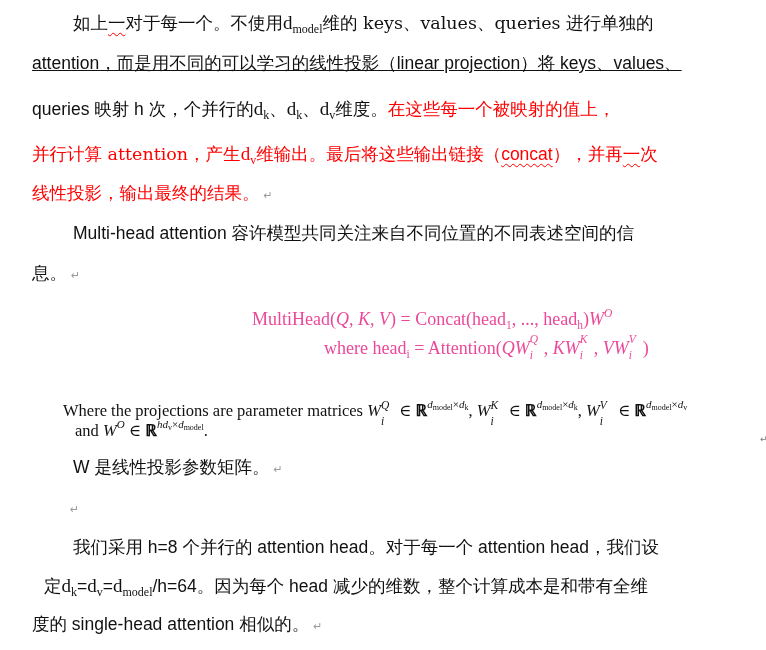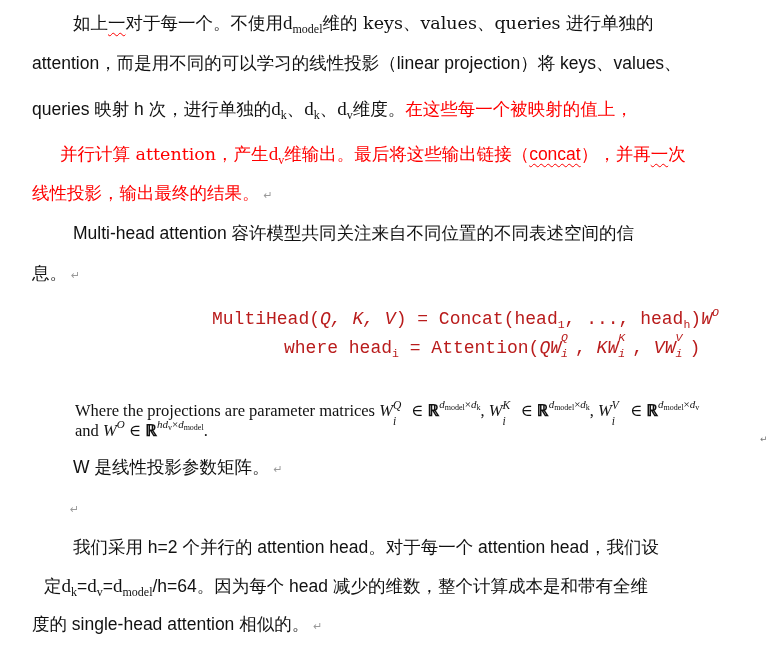--- a/index.html
+++ b/index.html
@@ -6,21 +6,21 @@
   body { width:766px; height:650px; position:relative; overflow:hidden;
          font-family:"DejaVu Sans","Liberation Sans",sans-serif; color:#111111; }
   .line { position:absolute; white-space:nowrap; font-size:17.5px; line-height:24px; }
   .cjk { font-family:"DejaVu Serif","Liberation Serif",serif; }
   .lat { font-family:"Liberation Sans","DejaVu Sans",sans-serif; }
   .red { color:#ff0000; }
   .math { font-family:"Liberation Serif","DejaVu Serif",serif; font-size:19px; }
   .math sub { font-size:12px; vertical-align:-4px; line-height:0; }
   .squig { text-decoration: underline wavy #ff0000; text-decoration-thickness:1px; text-underline-offset:3px; }
   .pm { color:#9a9a9a; font-size:11px; font-family:"DejaVu Sans",sans-serif; margin-left:4px; }
-  .eq { position:absolute; font-family:Liberation Mono, monospace; font-size:18px; color:#b91c1c; white-space:nowrap; }
+  .eq { position:absolute; font-family:Liberation Serif, serif; font-size:18px; color:#ec4899; white-space:nowrap;margin-left:40px; }
   .eq i { font-style:italic; }
   .eq sup, .eq sub { font-size:11.5px; line-height:0; }
   .eq sub { vertical-align:-4px; }
   .eq sup { vertical-align:8px; }
   .ss { position:relative; display:inline-block; width:14px; height:10px; vertical-align:middle; }
   .ss .s1 { position:absolute; top:-12px; left:0; font-size:11.5px; font-style:italic; }
   .ss .s2 { position:absolute; top:4px; left:0; font-size:11.5px; font-style:italic; }
   .note { position:absolute; font-family:"Liberation Serif","DejaVu Serif",serif; font-size:16.5px; color:#111; white-space:nowrap; line-height:20px; }
   .note i { font-style:italic; }
   .note sup { font-size:11px; line-height:0; vertical-align:8px; }
@@ -28,29 +28,29 @@
   .bb { font-style:normal; font-weight:bold; }
   .edge-mark { position:absolute; left:760px; top:434px; color:#777; font-size:9px; }
 </style>
 </head>
 <body>
 
 <div class="line cjk" style="left:73px;top:11px;">
   <span>如上</span><span class="squig">一</span><span>对于每一个。不使用</span><span class="math"><span>d</span><sub>model</sub></span><span>维的  keys、values、queries  进行单独的</span>
 </div>
 
-<div class="line" style="left:32px;top:51px;">
+<div class="line" style="left:32px;top:51px;text-decoration:underline;">
   <span class="lat">attention，而是用不同的可以学习的线性投影（linear projection）将 keys、values、</span>
 </div>
 
 <div class="line" style="left:32px;top:97px;">
-  <span class="lat">queries 映射 h 次，进行单独的</span><span class="math"><span>d</span><sub>k</sub></span><span class="cjk">、</span><span class="math"><span>d</span><sub>k</sub></span><span class="cjk">、</span><span class="math"><span>d</span><sub>v</sub></span><span class="cjk">维度。</span><span class="cjk red">在这些每一个被映射的值上，</span>
+  <span class="lat">queries 映射 h 次，个并行的</span><span class="math"><span>d</span><sub>k</sub></span><span class="cjk">、</span><span class="math"><span>d</span><sub>k</sub></span><span class="cjk">、</span><span class="math"><span>d</span><sub>v</sub></span><span class="cjk">维度。</span><span class="cjk red">在这些每一个被映射的值上，</span>
 </div>
 
-<div class="line red" style="left:32px;top:142px;margin-left:28px;">
+<div class="line red" style="left:32px;top:142px;">
   <span class="cjk">并行计算  attention，产生</span><span class="math"><span>d</span><sub>v</sub></span><span class="cjk">维输出。最后将这些输出链接（</span><span class="lat squig">concat</span><span class="cjk">），并再</span><span class="cjk squig">一</span><span class="cjk">次</span>
 </div>
 
 <div class="line red cjk" style="left:32px;top:181px;text-align:right;">
   <span>线性投影，输出最终的结果。</span><span class="pm">↵</span>
 </div>
 
 <div class="line" style="left:73px;top:221px;">
   <span class="lat">Multi-head  attention  容许模型共同关注来自不同位置的不同表述空间的信</span>
 </div>
@@ -58,36 +58,36 @@
   <span>息。</span><span class="pm">↵</span>
 </div>
 
 <div class="eq" style="left:212px;top:309px;">
   <span>MultiHead(</span><i>Q, K, V</i><span>) = Concat(head</span><sub>1</sub><span>, ..., head</span><sub>h</sub><span>)</span><i>W</i><sup><i>O</i></sup>
 </div>
 <div class="eq" style="left:284px;top:338px;">
   <span>where head</span><sub>i</sub><span> = Attention(</span><i>Q</i><i>W</i><span class="ss"><span class="s1">Q</span><span class="s2">i</span></span><span>, </span><i>K</i><i>W</i><span class="ss"><span class="s1">K</span><span class="s2">i</span></span><span>, </span><i>V</i><i>W</i><span class="ss"><span class="s1">V</span><span class="s2">i</span></span><span>)</span>
 </div>
 
-<div class="note" style="left:75px;top:401px;">
+<div class="note" style="left:63px;top:401px;">
   <span>Where the projections are parameter matrices </span><i>W</i><span class="ss"><span class="s1">Q</span><span class="s2">i</span></span><span> ∈ </span><span class="bb">ℝ</span><sup><i>d</i><sub>model</sub><span>×</span><i>d</i><sub>k</sub></sup><span>, </span><i>W</i><span class="ss"><span class="s1">K</span><span class="s2">i</span></span><span> ∈ </span><span class="bb">ℝ</span><sup><i>d</i><sub>model</sub><span>×</span><i>d</i><sub>k</sub></sup><span>, </span><i>W</i><span class="ss"><span class="s1">V</span><span class="s2">i</span></span><span> ∈ </span><span class="bb">ℝ</span><sup><i>d</i><sub>model</sub><span>×</span><i>d</i><sub>v</sub></sup>
 </div>
 <div class="note" style="left:75px;top:421px;">
   <span>and </span><i>W</i><sup><i>O</i></sup><span> ∈ </span><span class="bb">ℝ</span><sup><i>hd</i><sub>v</sub><span>×</span><i>d</i><sub>model</sub></sup><span>.</span>
 </div>
 <span class="edge-mark">↵</span>
 
 <div class="line" style="left:73px;top:455px;">
   <span class="lat">W 是线性投影参数矩阵。</span><span class="pm">↵</span>
 </div>
 <div class="line" style="left:70px;top:495px;">
   <span class="pm" style="margin-left:0">↵</span>
 </div>
 
 <div class="line" style="left:73px;top:535px;">
-  <span class="lat">我们采用 h=2 个并行的 attention head。对于每一个 attention head，我们设</span>
+  <span class="lat">我们采用 h=8 个并行的 attention head。对于每一个 attention head，我们设</span>
 </div>
 <div class="line" style="left:44px;top:574px;">
   <span class="cjk">定</span><span class="math"><span>d</span><sub>k</sub></span><span class="lat">=</span><span class="math"><span>d</span><sub>v</sub></span><span class="lat">=</span><span class="math"><span>d</span><sub>model</sub></span><span class="lat">/h=64。因为每个 head 减少的维数，整个计算成本是和带有全维</span>
 </div>
 <div class="line" style="left:32px;top:612px;">
   <span class="lat">度的 single-head attention 相似的。</span><span class="pm">↵</span>
 </div>
 
 </body></html>

